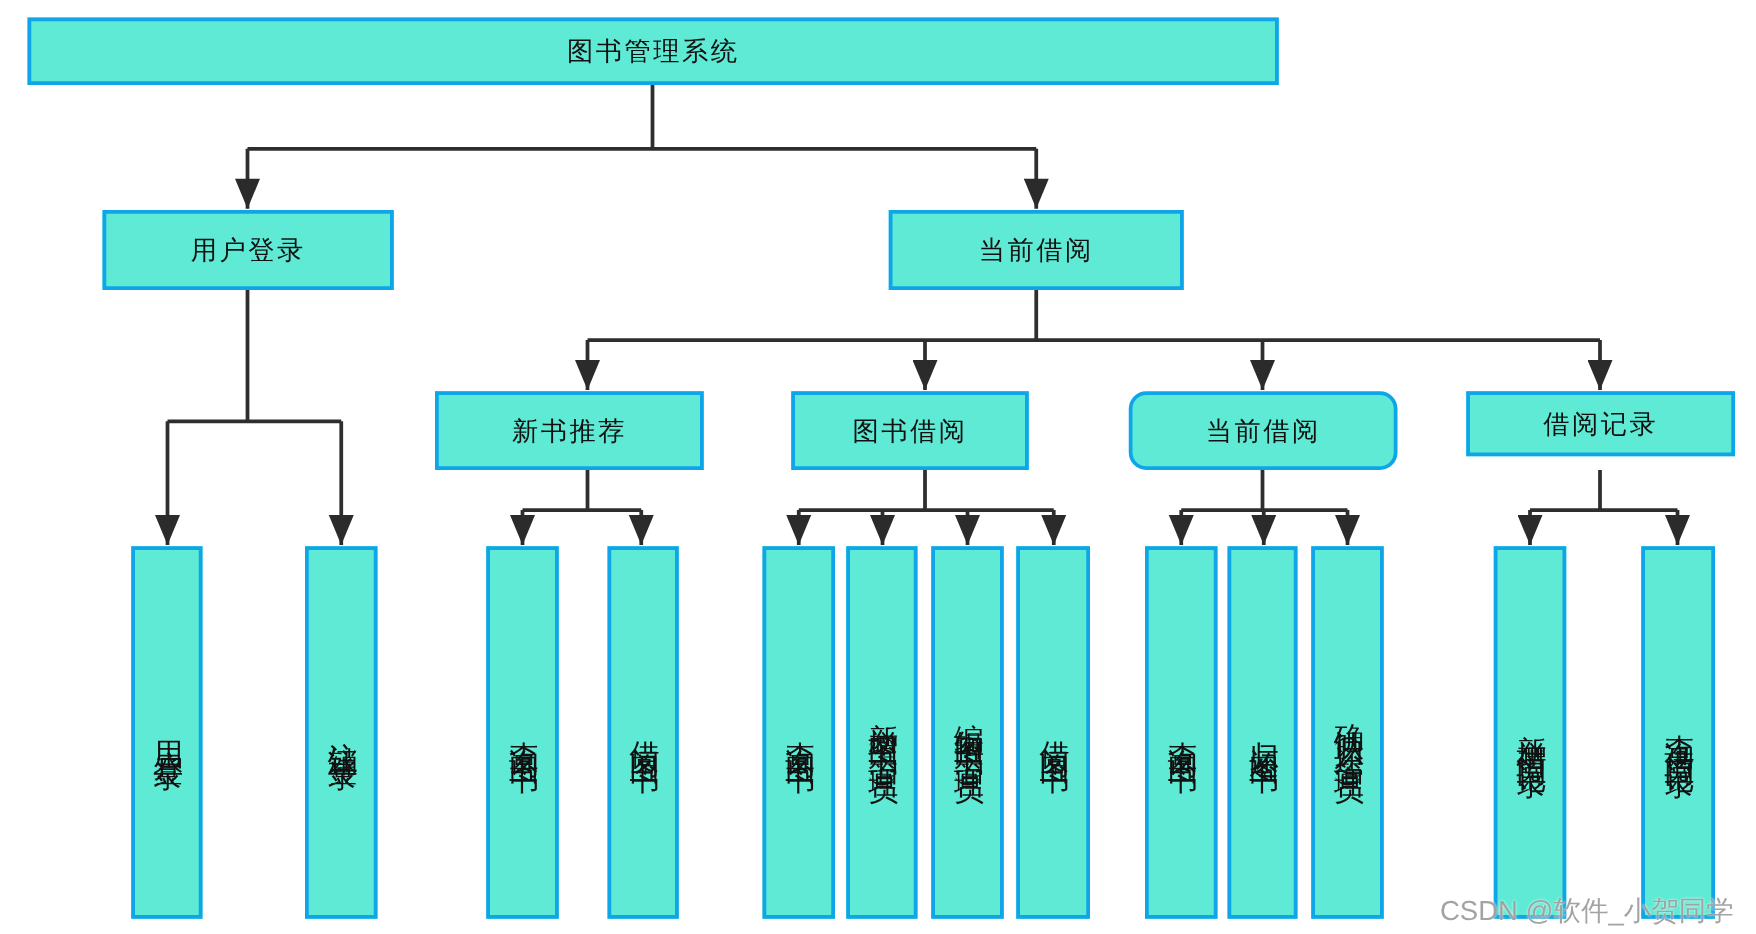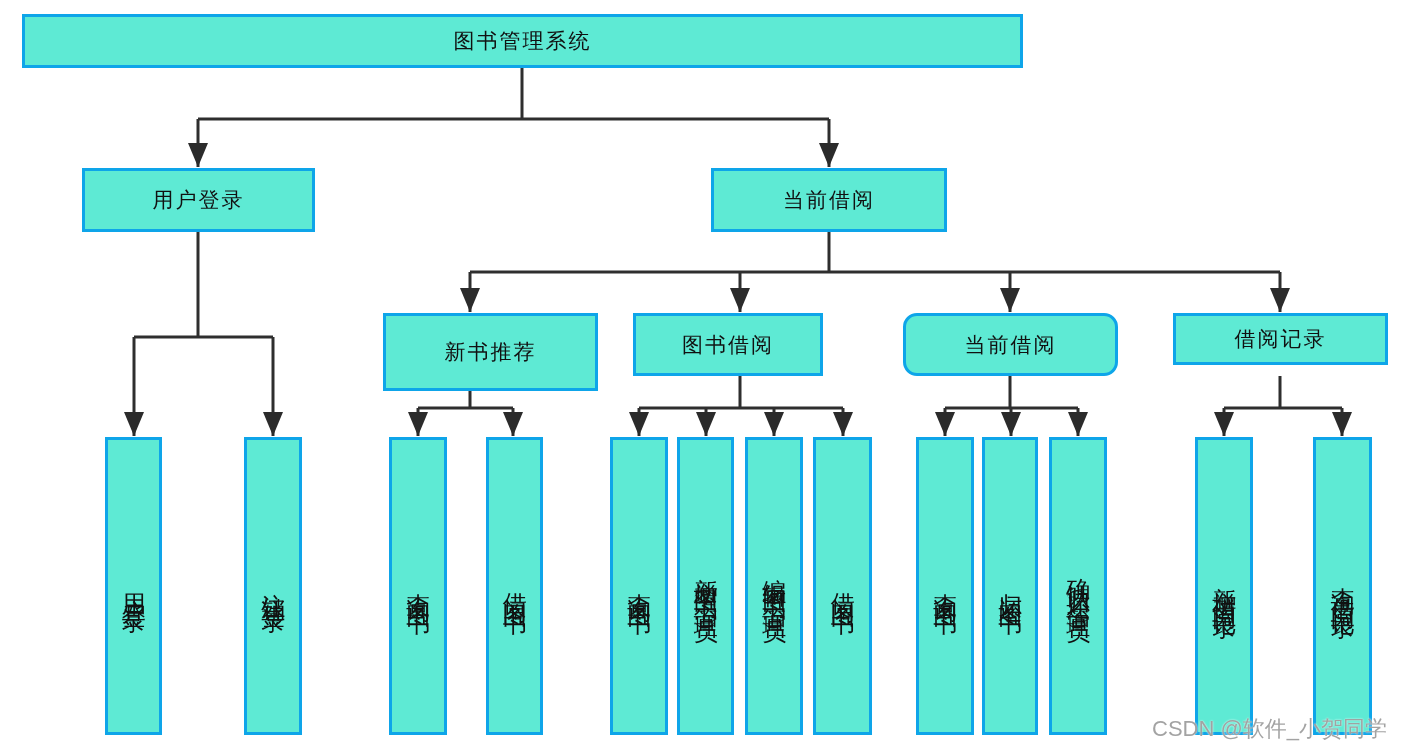--- a/index.html
+++ b/index.html
@@ -31,21 +31,21 @@
     font-size:24px;
     letter-spacing:6px;
     line-height:1.1;
     white-space:nowrap;
   }
 
   
   .n-root  { left:22px;  top:14px;  width:1001px; height:54px; }
   .n-user  { left:82px;  top:168px; width:233px;  height:64px; }
   .n-mgmt  { left:711px; top:168px; width:236px;  height:64px; }
-  .n-l2a   { left:383px; top:313px; width:215px;  height:78px; }
+  .n-l2a   { left:348px; top:313px; width:215px;  height:63px; }
   .n-l2b   { left:633px; top:313px; width:190px;  height:63px; }
   .n-l2c   { left:903px; top:313px; width:215px;  height:63px;border-radius:14px; }
   .n-l2d   { left:1173px;top:313px; width:215px;  height:52px; }
 
   .leaf { top:437px; height:298px; }
   .lf1  { left:105px;  width:57px; }
   .lf2  { left:244px;  width:58px; }
   .lf3  { left:389px;  width:58px; }
   .lf4  { left:486px;  width:57px; }
   .lf5  { left:610px;  width:58px; }

